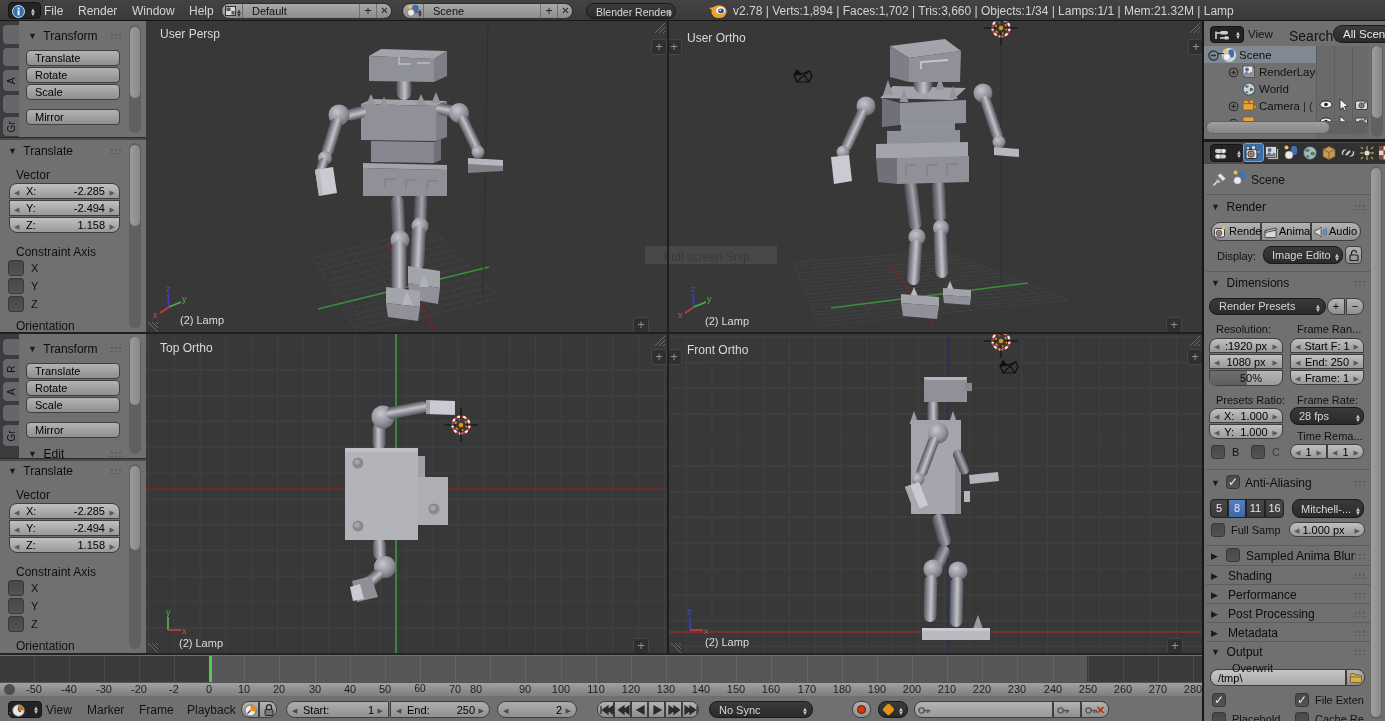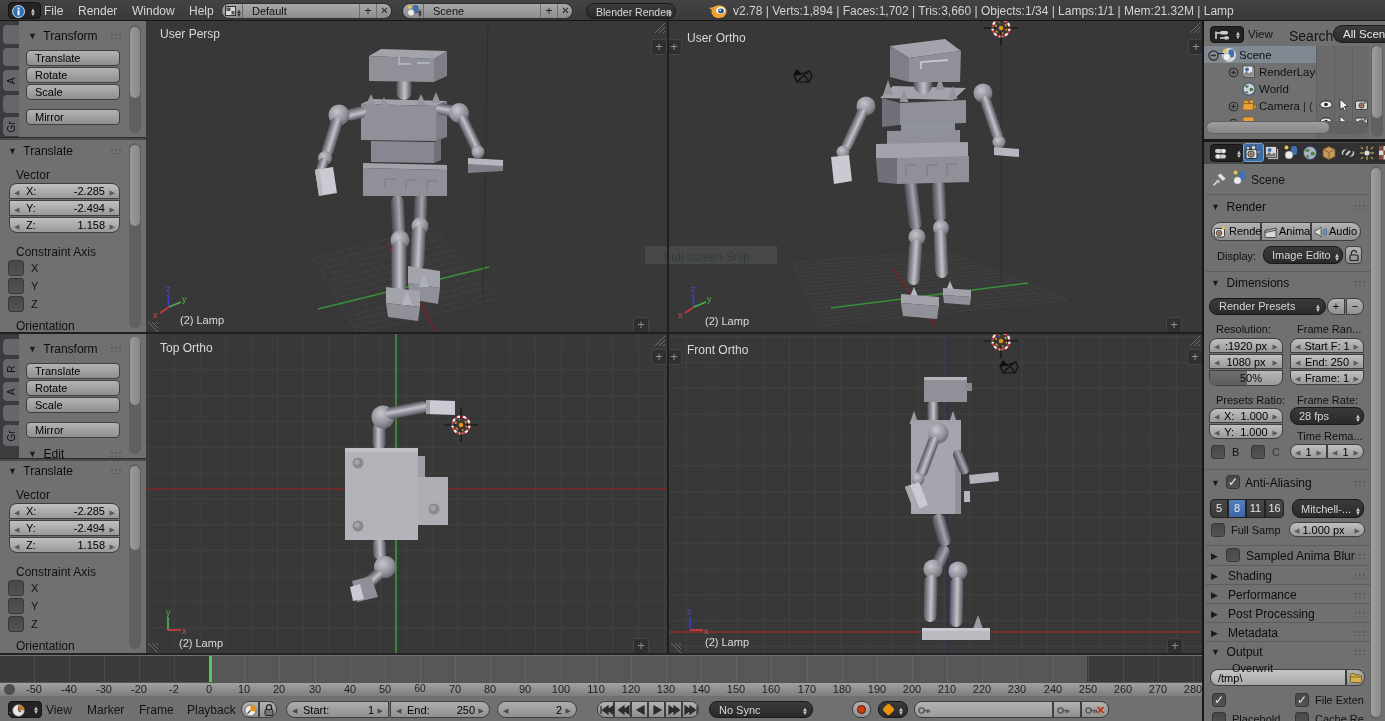--- a/index.html
+++ b/index.html
@@ -1087,21 +1087,21 @@
       <div class="abs" style="left:119px;top:28px;width:40px;text-align:center;color:#1c1c1c;font-size:11px">-20</div>
       <div class="abs" style="left:154px;top:28px;width:40px;text-align:center;color:#1c1c1c;font-size:11px">-2</div>
       <div class="abs" style="left:189px;top:28px;width:40px;text-align:center;color:#1c1c1c;font-size:11px">0</div>
       <div class="abs" style="left:224px;top:28px;width:40px;text-align:center;color:#1c1c1c;font-size:11px">10</div>
       <div class="abs" style="left:259px;top:28px;width:40px;text-align:center;color:#1c1c1c;font-size:11px">20</div>
       <div class="abs" style="left:295px;top:28px;width:40px;text-align:center;color:#1c1c1c;font-size:11px">30</div>
       <div class="abs" style="left:330px;top:28px;width:40px;text-align:center;color:#1c1c1c;font-size:11px">40</div>
       <div class="abs" style="left:365px;top:28px;width:40px;text-align:center;color:#1c1c1c;font-size:11px">50</div>
       <div class="abs" style="left:400px;top:28px;width:40px;text-align:center;color:#1c1c1c;font-size:10px">60</div>
       <div class="abs" style="left:435px;top:28px;width:40px;text-align:center;color:#1c1c1c;font-size:11px">70</div>
-      <div class="abs" style="left:470px;top:28px;width:40px;text-align:center;color:#1c1c1c;font-size:11px">80</div>
+      <div class="abs" style="left:470px;top:28px;width:40px;text-align:left;color:#1c1c1c;font-size:11px">80</div>
       <div class="abs" style="left:505px;top:28px;width:40px;text-align:center;color:#1c1c1c;font-size:11px">90</div>
       <div class="abs" style="left:541px;top:28px;width:40px;text-align:center;color:#1c1c1c;font-size:11px">100</div>
       <div class="abs" style="left:576px;top:28px;width:40px;text-align:center;color:#1c1c1c;font-size:11px">110</div>
       <div class="abs" style="left:611px;top:28px;width:40px;text-align:center;color:#1c1c1c;font-size:11px">120</div>
       <div class="abs" style="left:646px;top:28px;width:40px;text-align:center;color:#1c1c1c;font-size:11px">130</div>
       <div class="abs" style="left:681px;top:28px;width:40px;text-align:center;color:#1c1c1c;font-size:11px">140</div>
       <div class="abs" style="left:716px;top:28px;width:40px;text-align:center;color:#1c1c1c;font-size:11px">150</div>
       <div class="abs" style="left:751px;top:28px;width:40px;text-align:center;color:#1c1c1c;font-size:11px">160</div>
       <div class="abs" style="left:787px;top:28px;width:40px;text-align:center;color:#1c1c1c;font-size:11px">170</div>
       <div class="abs" style="left:822px;top:28px;width:40px;text-align:center;color:#1c1c1c;font-size:11px">180</div>

